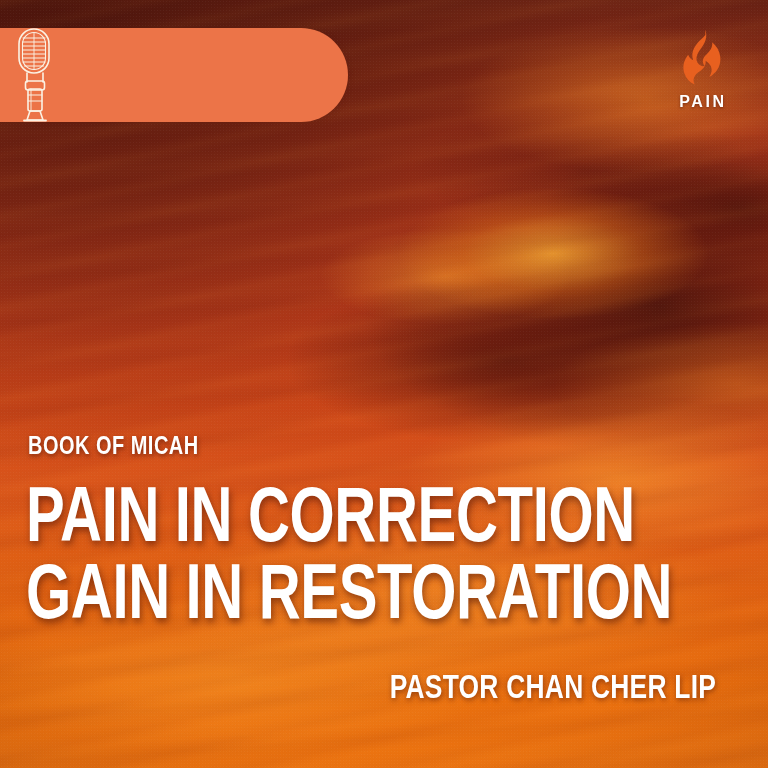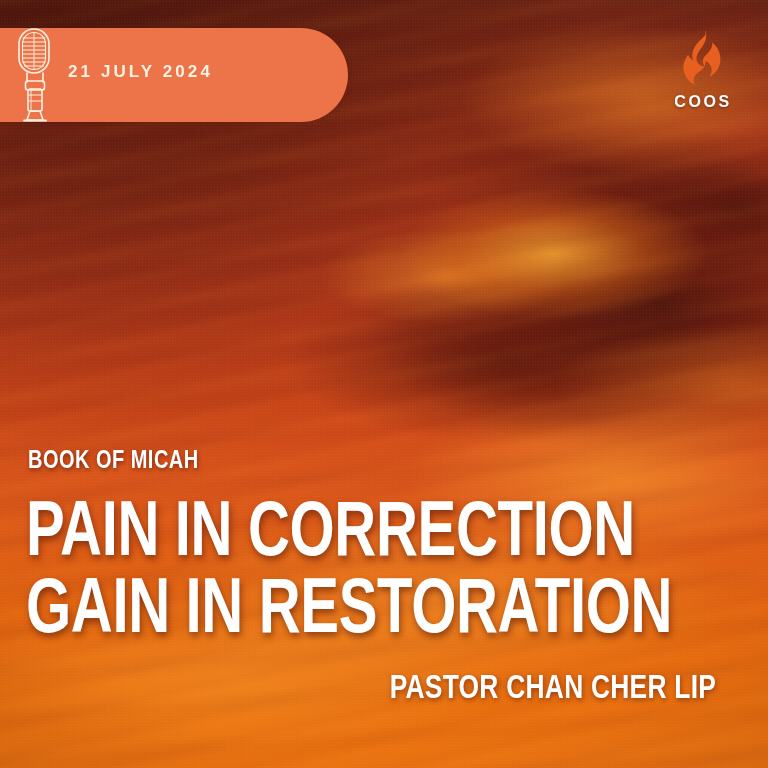--- a/index.html
+++ b/index.html
@@ -186,21 +186,21 @@
     line-height: 0.88;
     letter-spacing: -0.5px;
     transform: scaleX(0.745);
     transform-origin: left center;
     white-space: nowrap;
     text-shadow: 2px 4px 9px rgba(74,18,8,0.55);
   }
   .headline .hl-line { display: block; }
   .hl-line + .hl-line { margin-top: 9px; }
   .byline {
-    margin-top: 30px;
+    margin-top: 44px;
     margin-right: 52px;
     text-align: right;
     color: #ffffff;
     font-size: 33px;
     font-weight: bold;
     letter-spacing: 0.3px;
     line-height: 1;
     white-space: nowrap;
     text-shadow: 1px 2px 6px rgba(70,16,8,0.5);
   }
@@ -254,31 +254,30 @@
           <line x1="16" y1="75" x2="30" y2="75" stroke-width="1"></line>
           <line x1="19" y1="63" x2="19" y2="85" stroke-width="0.9"></line>
 
           <path d="M18 85 L15 94 L31 94 L28 85 Z"></path>
           <line x1="12" y1="94.5" x2="34" y2="94.5" stroke-width="1.8"></line>
         </g>
       </svg>
     </span>
 
     <div class="banner-text">
-      <div class="banner-date">21 JULY 2024</div>
     </div>
   </div>
 
   <div class="logo">
     <span class="logo-flame">
       <svg viewBox="0 0 60 62" width="56" height="58" aria-hidden="true">
         <path fill="#e8601f" d="M32.5 1.5c1.9 6.3 1.0 11.4-2.0 16.4-2.1 3.5-5.0 6.6-6.6 10.4-1.6 3.9-1.1 8.0 1.6 10.6 1.9 1.8 4.2 2.3 6.2 1.6-2.4-2.6-2.6-6.0-0.6-9.1 1.4-2.2 3.7-4.0 5.5-6.2 2.4-2.9 3.7-6.1 3.3-10.0 4.9 4.2 7.9 9.5 8.6 15.6 0.9 8.0-2.5 15.3-9.0 19.9-0.8 0.6-1.7 1.1-2.6 1.5 2.4-3.7 3.1-7.3 1.6-10.9-1.1-2.7-3.2-4.6-5.6-6.2 0.3 4.2-1.3 7.4-4.6 9.9-2.2 1.7-4.5 3.2-6.3 5.4-2.5 3.1-2.8 6.6-0.9 10.1-5.3-2.4-9.0-6.2-10.9-11.6-2.6-7.4-0.9-14.2 3.9-20.3 1.0 2.7 2.7 4.7 5.4 5.9-1.6-4.6-1.2-9.0 1.0-13.2 2.0-3.9 5.0-7.0 8.2-9.9 1.3-1.2 2.6-2.4 3.8-3.9z"></path>
       </svg>
     </span>
-    <div class="logo-word">COOS</div>
+    <div class="logo-word">PAIN</div>
   </div>
 
   <div class="titleblock">
     <div class="eyebrow">BOOK OF MICAH</div>
 
     <div class="headline">
       <span class="hl-line">PAIN IN CORRECTION</span>
       <span class="hl-line">GAIN IN RESTORATION</span>
     </div>
 

